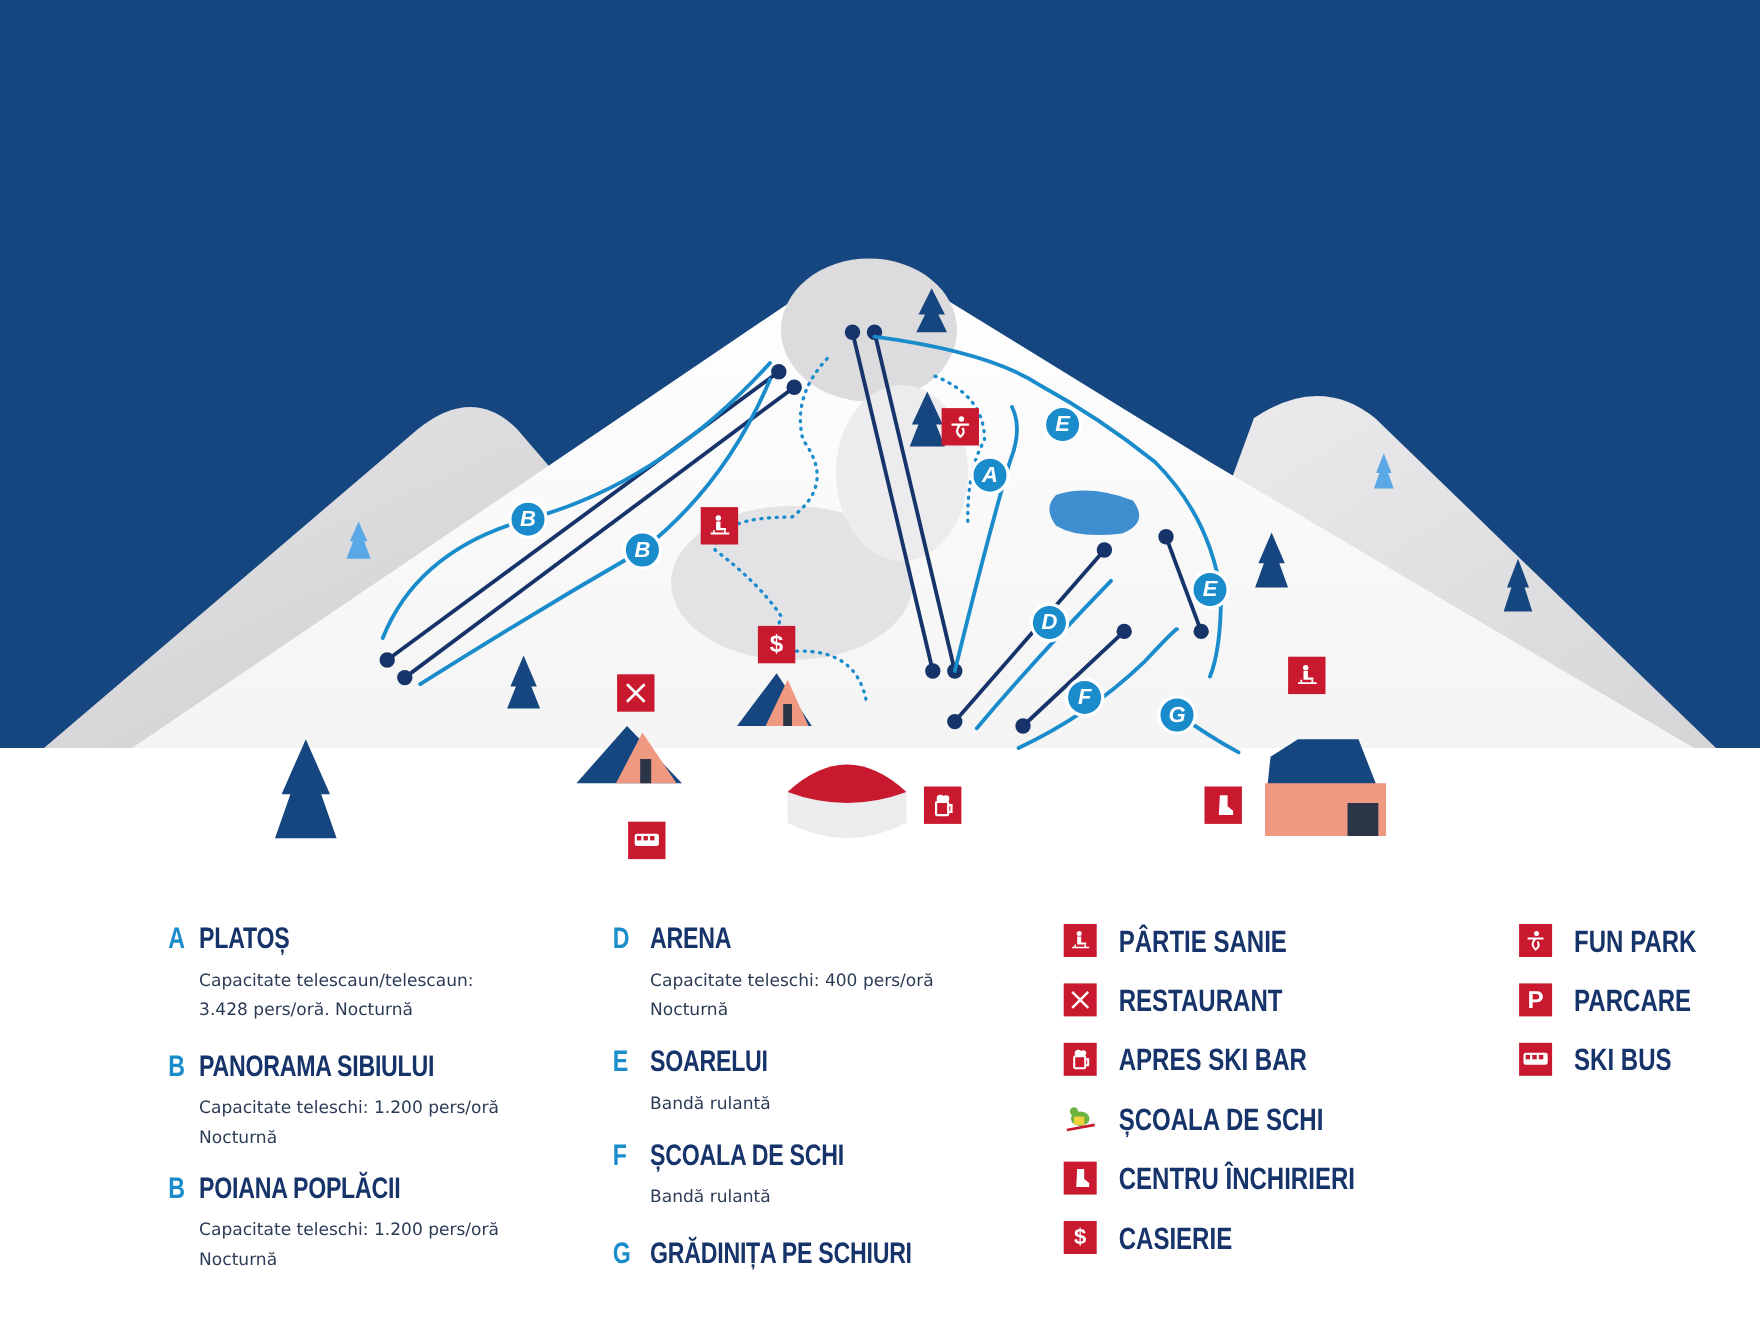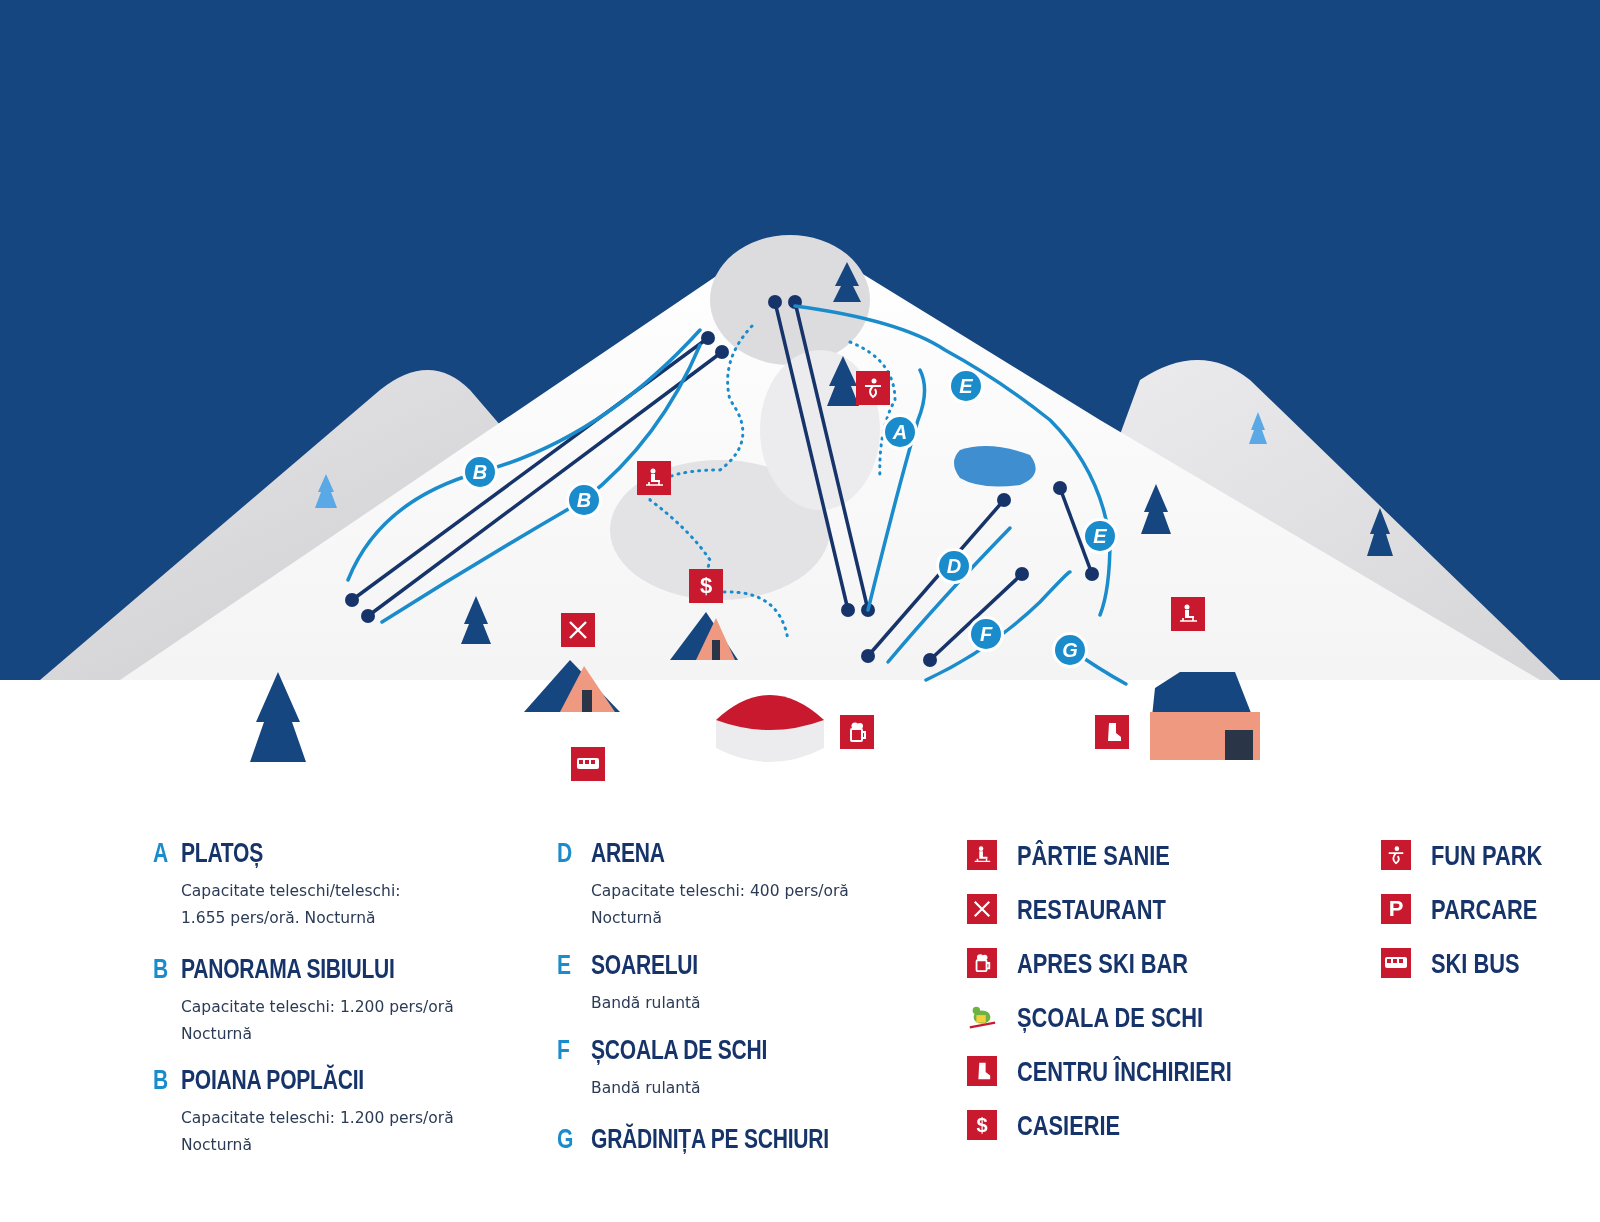--- a/index.html
+++ b/index.html
@@ -210,22 +210,22 @@
       </svg>
   </div>
 </div>
 
 <div class="legend">
 
   <div class="lift" style="left:153px;top:0px">
     <span class="letter">A</span>
     <span class="name">PLATOȘ</span>
     <div class="desc">
-      <div>Capacitate teleschi/teleschi:</div>
-      <div>1.655 pers/oră. Nocturnă</div>
+      <div>Capacitate telescaun/telescaun:</div>
+      <div>3.428 pers/oră. Nocturnă</div>
     </div>
   </div>
   <div class="lift" style="left:153px;top:116px">
     <span class="letter">B</span>
     <span class="name">PANORAMA SIBIULUI</span>
     <div class="desc">
       <div>Capacitate teleschi: 1.200 pers/oră</div>
       <div>Nocturnă</div>
     </div>
   </div>

